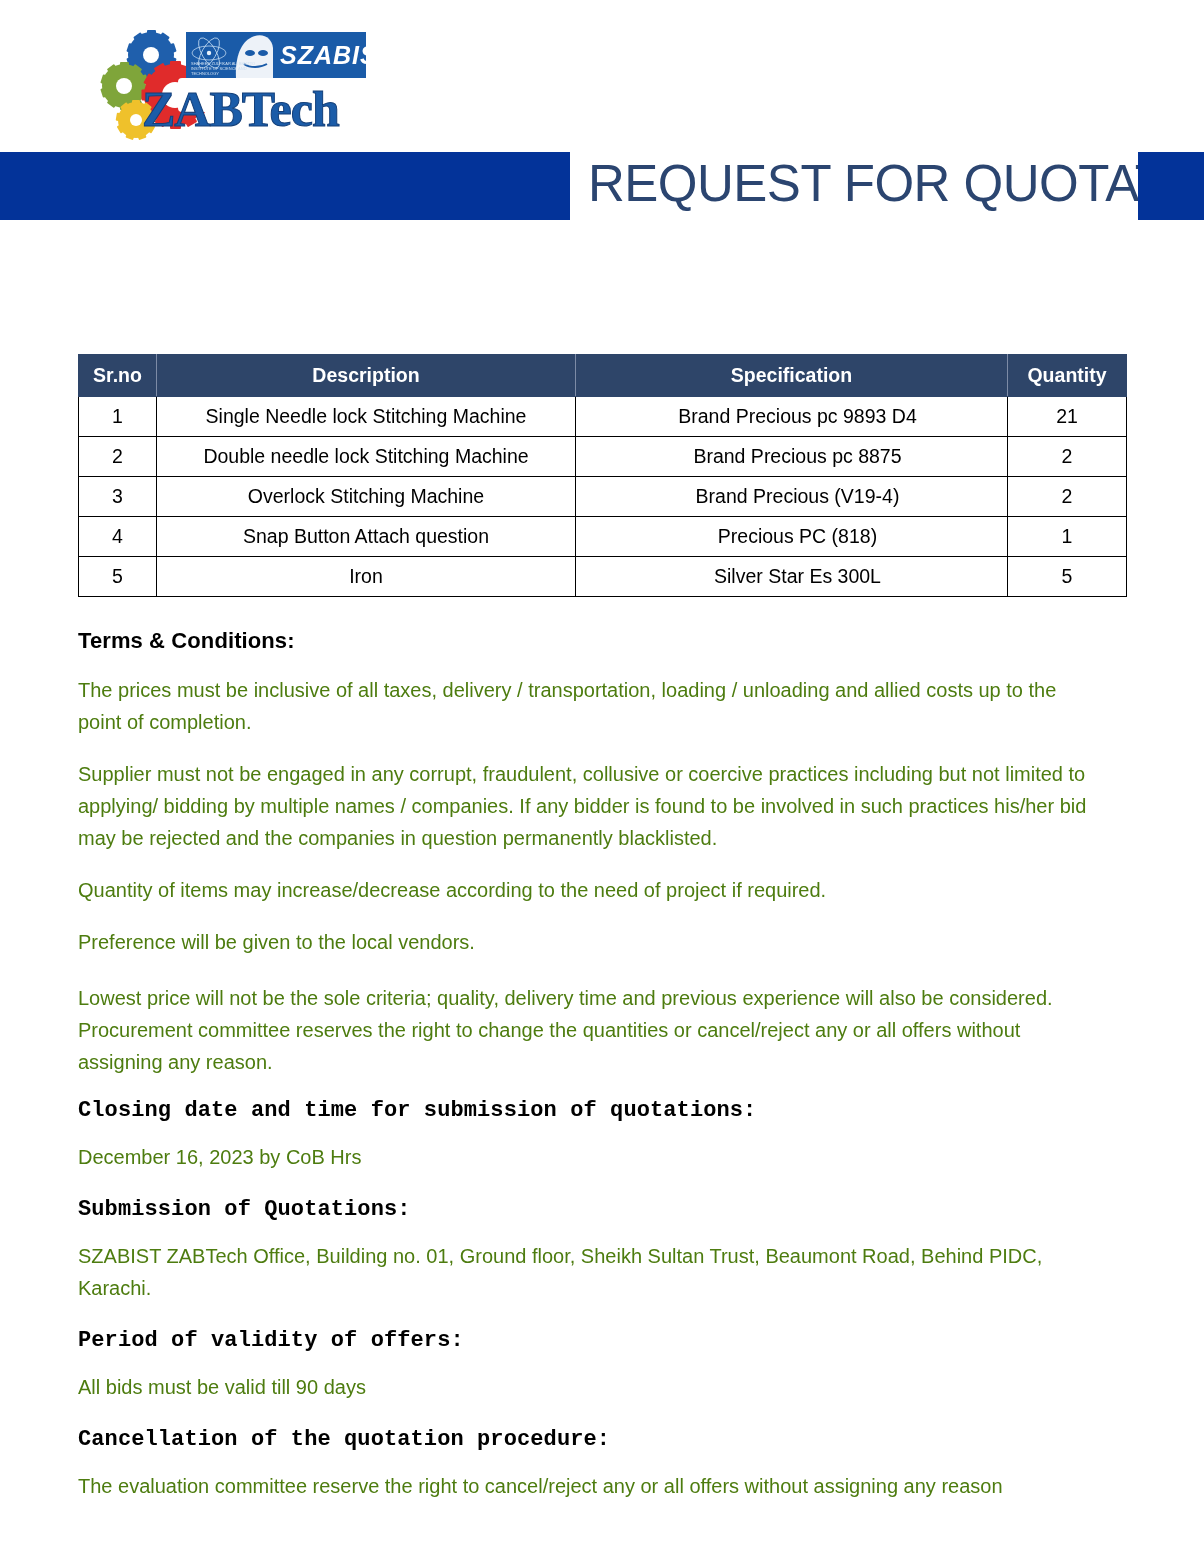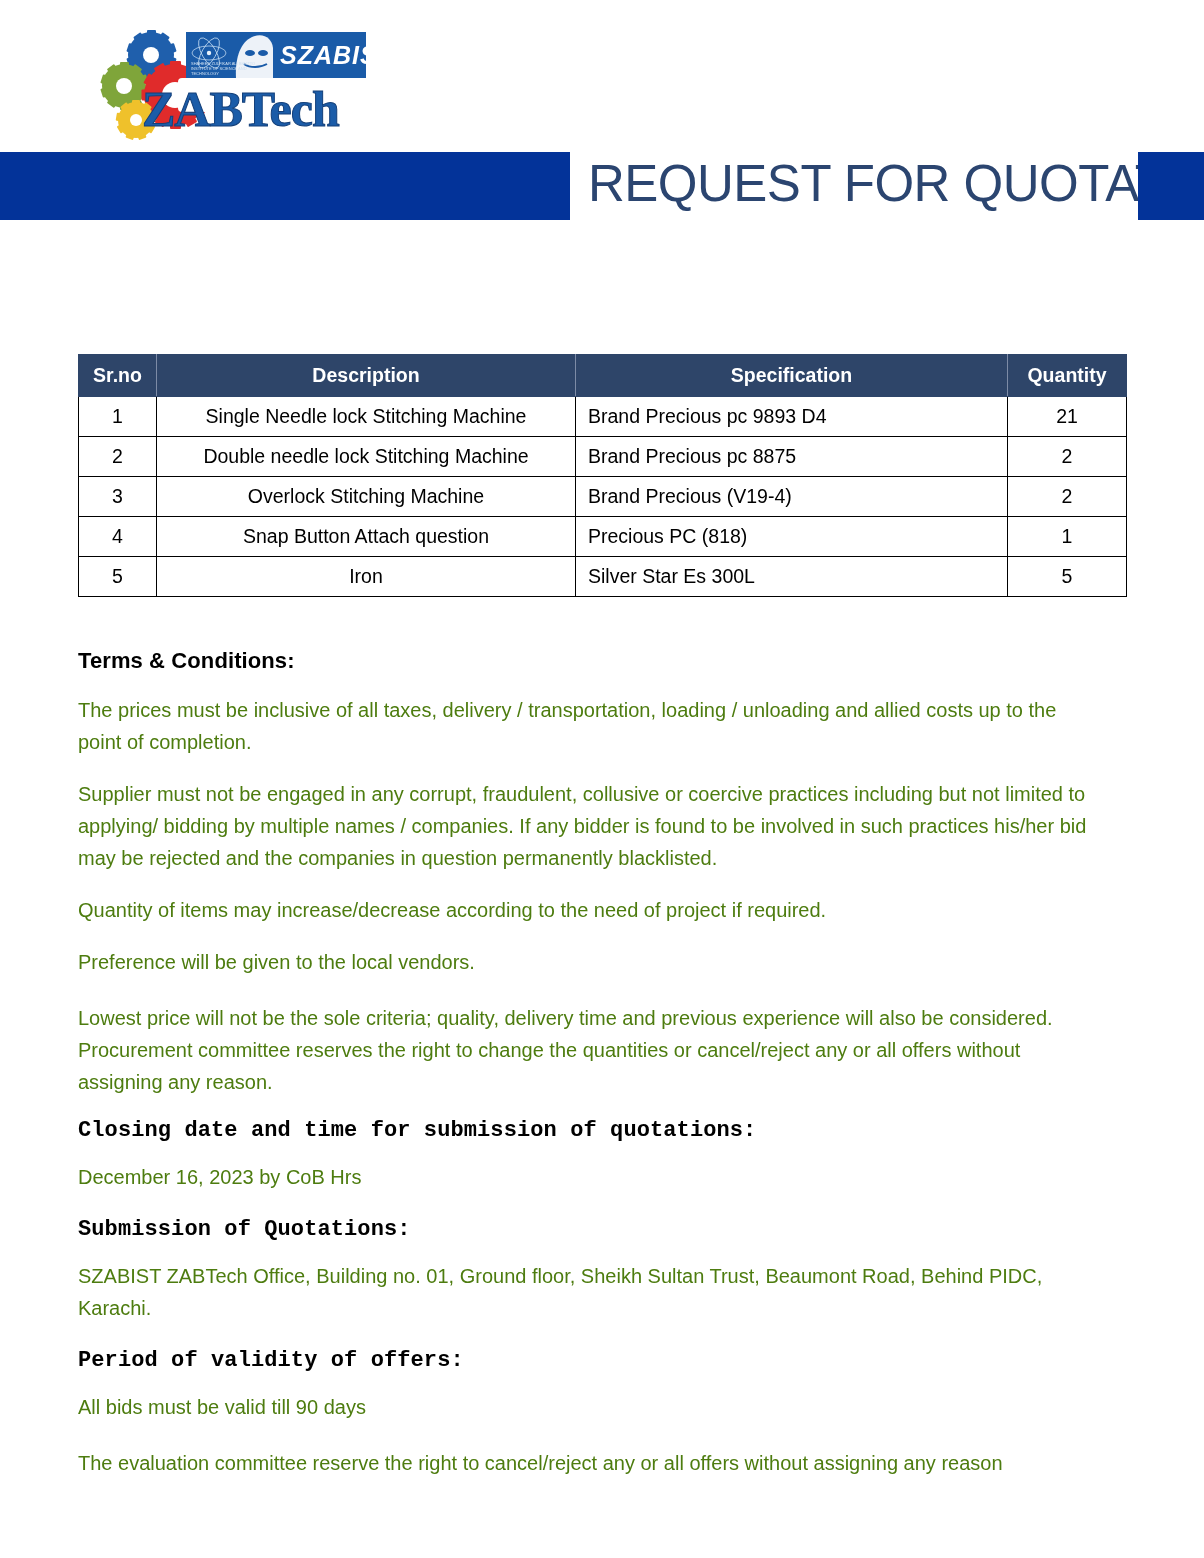--- a/index.html
+++ b/index.html
@@ -178,27 +178,27 @@
   .rfq-table thead th.c-desc{ border-right: 1px solid #7d8ba6; }
   .rfq-table thead th.c-spec{ border-right: 1px solid #7d8ba6; }
 
   .col-sr    { width: 78px; }
   .col-desc  { width: 419px; }
   .col-spec  { width: 432px; }
   .col-qty   { width: 119px; }
 
   td.cell-sr   { text-align: center; }
   td.cell-desc { text-align: center; }
-  td.cell-spec { text-align: left; padding-left: 12px; }
+  td.cell-spec { text-align: center; padding-left: 12px; }
   td.cell-qty  { text-align: center; }
 
   
   .content {
     position: absolute;
-    left: 78px; top: 648px;
+    left: 78px; top: 628px;
     width: 1014px;
   }
   .h-sec {
     font-size: 22px;
     font-weight: bold;
     color: #000000;
     margin: 0 0 20px 0;
     letter-spacing: 0.1px;
   }
   .h-sec.tight { margin-bottom: 18px; font-family: Liberation Mono, monospace; }
@@ -366,17 +366,18 @@
 
     <h2 class="h-sec tight">Closing date and time for submission of quotations:</h2>
     <p class="p-body last">December 16, 2023 by CoB Hrs</p>
 
     <h2 class="h-sec tight">Submission of Quotations:</h2>
     <p class="p-body last">SZABIST ZABTech Office, Building no. 01, Ground floor, Sheikh Sultan Trust, Beaumont Road, Behind PIDC, Karachi.</p>
 
     <h2 class="h-sec tight">Period of validity of offers:</h2>
     <p class="p-body last">All bids must be valid till 90 days</p>
 
+    <h2 class="h-sec tight">Cancellation of the quotation procedure:</h2>
     <p class="p-body">The evaluation committee reserve the right to cancel/reject any or all offers without assigning any reason</p>
 
   </div>
 
 </div>
 
 </body></html>

